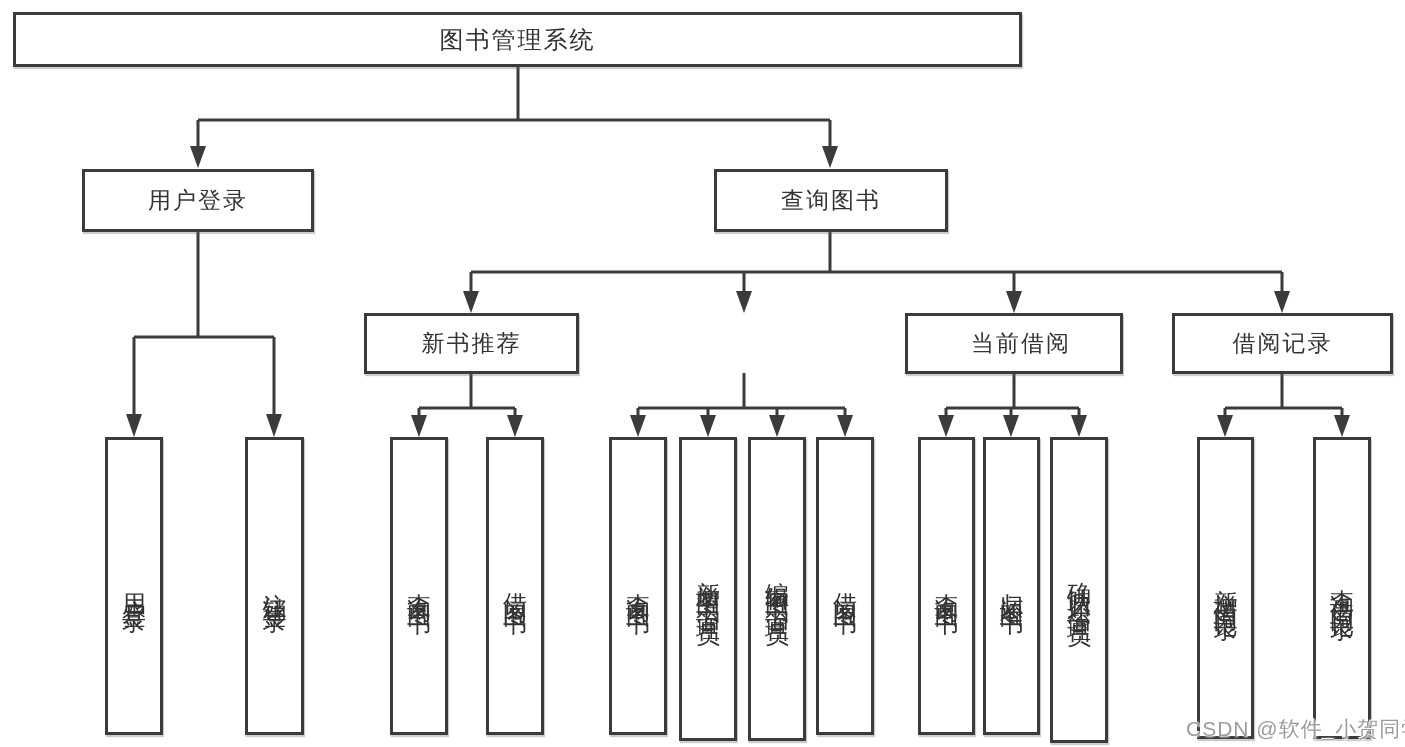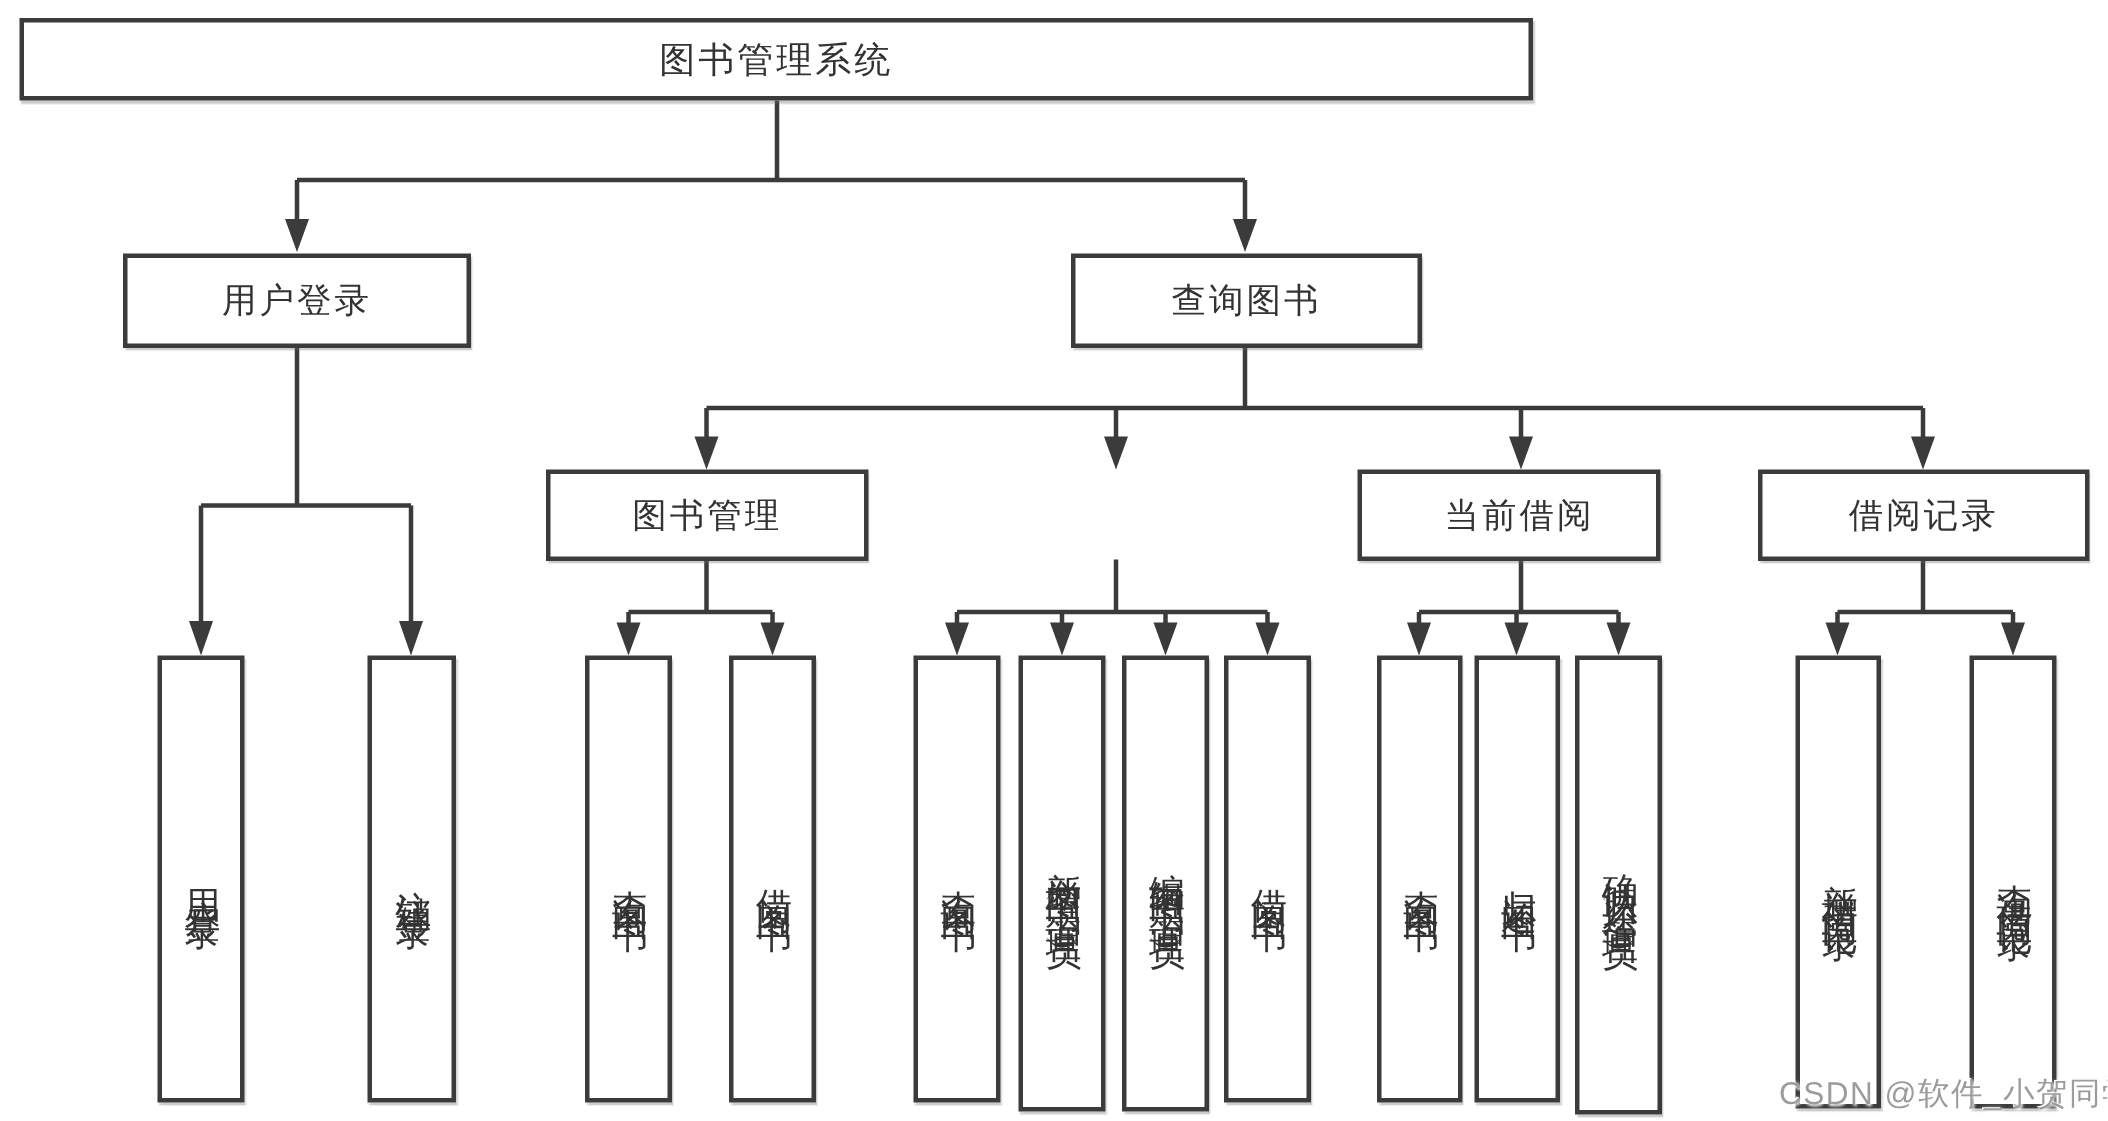--- a/index.html
+++ b/index.html
@@ -93,22 +93,22 @@
       <polygon points="1217,415 1233,415 1225,437"></polygon>
       <polygon points="1334,415 1350,415 1342,437"></polygon>
     </g>
   </svg>
 
   <div class="box hbox title" style="left:13px; top:12px; width:1009px; height:55px;">图书管理系统</div>
 
   <div class="box hbox" style="left:82px; top:169px; width:232px; height:63px;">用户登录</div>
   <div class="box hbox" style="left:714px; top:169px; width:234px; height:63px;">查询图书</div>
 
-  <div class="box hbox" style="left:364px; top:313px; width:215px; height:61px;">图书管理</div>
-  <div class="box hbox" style="left:905px; top:313px; width:202px; height:61px;padding-left:14px;">当前借阅</div>
+  <div class="box hbox" style="left:364px; top:313px; width:215px; height:61px;">新书推荐</div>
+  <div class="box hbox" style="left:905px; top:313px; width:218px; height:61px;padding-left:14px;">当前借阅</div>
   <div class="box hbox" style="left:1172px; top:313px; width:221px; height:61px;">借阅记录</div>
 
   <div class="box vbox" style="left:105px; top:437px; width:58px; height:298px;">用户登录</div>
   <div class="box vbox" style="left:245px; top:437px; width:59px; height:298px;">注销登录</div>
 
   <div class="box vbox" style="left:390px; top:437px; width:58px; height:298px;">查询图书</div>
   <div class="box vbox" style="left:486px; top:437px; width:58px; height:298px;">借阅图书</div>
 
   <div class="box vbox" style="left:609px; top:437px; width:58px; height:298px;">查询图书</div>
   <div class="box vbox" style="left:679px; top:437px; width:58px; height:304px;">新增图书（管理员）</div>

